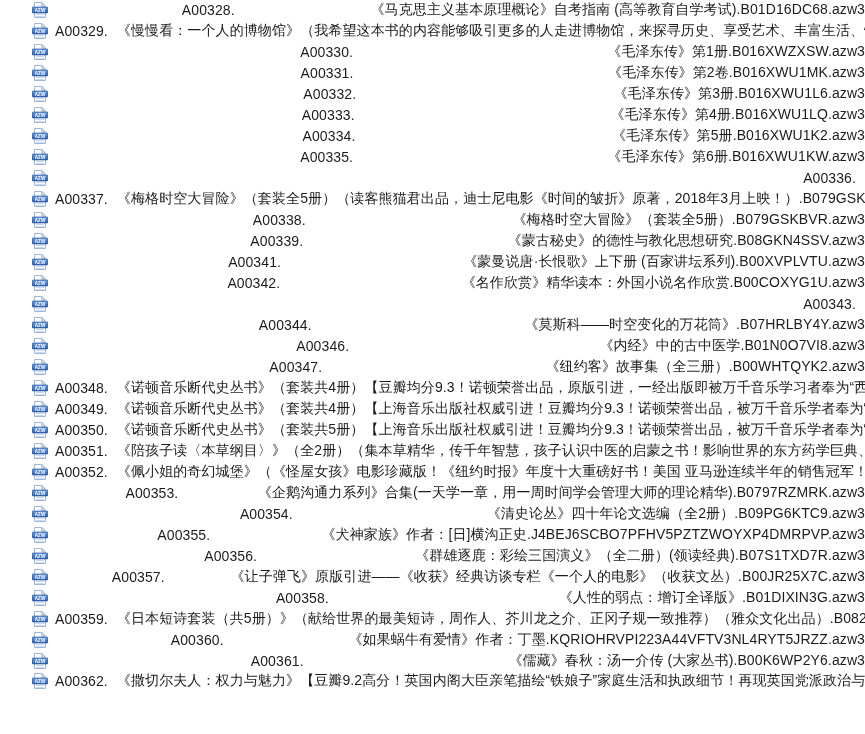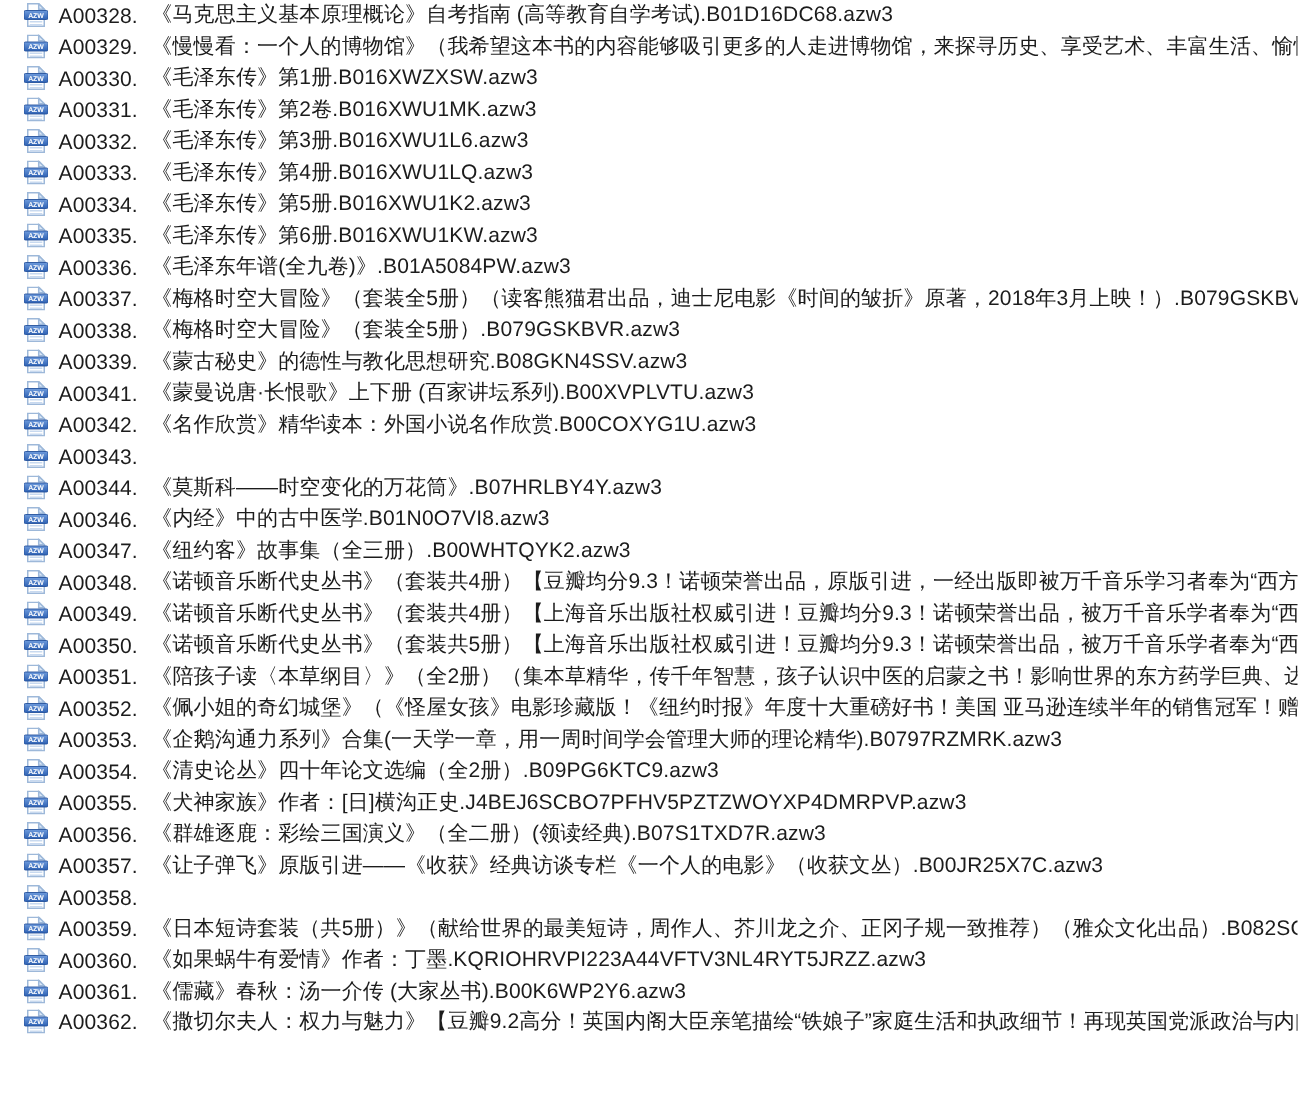--- a/index.html
+++ b/index.html
@@ -14,22 +14,23 @@
     width: 865px;
     height: 734px;
     overflow: hidden;
     padding-top: 0;
   }
   .file-row {
     height: 20.97px;
     display: flex;
     align-items: center;
     white-space: nowrap;
-    padding-left: 16px;
+    padding-left: 32px;
     cursor: default;
+    justify-content: space-between;
   }
   .azw-icon {
     flex: 0 0 16px;
     width: 16px;
     height: 16px;
     margin-right: 7px;
     display: inline-block;
   }
   .row-text {
     font-size: 14px;
@@ -205,21 +206,20 @@
         </linearGradient>
       </defs>
       <path d="M2.5 0.5 H9.8 L13.5 4.2 V15.5 H2.5 Z" fill="#ffffff" stroke="#9db8d9" stroke-width="1"></path>
       <path d="M9.8 0.5 V4.2 H13.5 Z" fill="#dce8f7" stroke="#9db8d9" stroke-width="1"></path>
       <rect x="3.8" y="12" width="8.4" height="1" fill="#c8d9ef"></rect>
       <rect x="3.8" y="14" width="8.4" height="1" fill="#c8d9ef"></rect>
       <rect x="0" y="5" width="16" height="6" rx="1" fill="url(#bandGrad)" stroke="#24519c" stroke-width="0.6"></rect>
       <text x="8" y="9.7" text-anchor="middle" font-size="4.6" font-weight="bold" font-family="Liberation Sans, sans-serif" fill="#ffffff">AZW</text>
     </svg>
     <span class="row-text row-id">A00336.</span>
-    <span class="row-text row-title">《毛泽东年谱(全九卷)》.B01A5084PW.azw3</span>
   </div>
 
   <div class="file-row">
     <svg class="azw-icon" viewBox="0 0 16 16" xmlns="http://www.w3.org/2000/svg">
       <defs>
         <linearGradient id="bandGrad" x1="0" y1="0" x2="0" y2="1">
           <stop offset="0" stop-color="#6e9bdc"></stop>
           <stop offset="1" stop-color="#2f62b4"></stop>
         </linearGradient>
       </defs>
@@ -586,20 +586,21 @@
         </linearGradient>
       </defs>
       <path d="M2.5 0.5 H9.8 L13.5 4.2 V15.5 H2.5 Z" fill="#ffffff" stroke="#9db8d9" stroke-width="1"></path>
       <path d="M9.8 0.5 V4.2 H13.5 Z" fill="#dce8f7" stroke="#9db8d9" stroke-width="1"></path>
       <rect x="3.8" y="12" width="8.4" height="1" fill="#c8d9ef"></rect>
       <rect x="3.8" y="14" width="8.4" height="1" fill="#c8d9ef"></rect>
       <rect x="0" y="5" width="16" height="6" rx="1" fill="url(#bandGrad)" stroke="#24519c" stroke-width="0.6"></rect>
       <text x="8" y="9.7" text-anchor="middle" font-size="4.6" font-weight="bold" font-family="Liberation Sans, sans-serif" fill="#ffffff">AZW</text>
     </svg>
     <span class="row-text row-id">A00358.</span>
+    <span class="row-text row-title">《人性的弱点：增订全译版》.B01DIXIN3G.azw3</span>
   </div>
 
   <div class="file-row">
     <svg class="azw-icon" viewBox="0 0 16 16" xmlns="http://www.w3.org/2000/svg">
       <defs>
         <linearGradient id="bandGrad" x1="0" y1="0" x2="0" y2="1">
           <stop offset="0" stop-color="#6e9bdc"></stop>
           <stop offset="1" stop-color="#2f62b4"></stop>
         </linearGradient>
       </defs>

